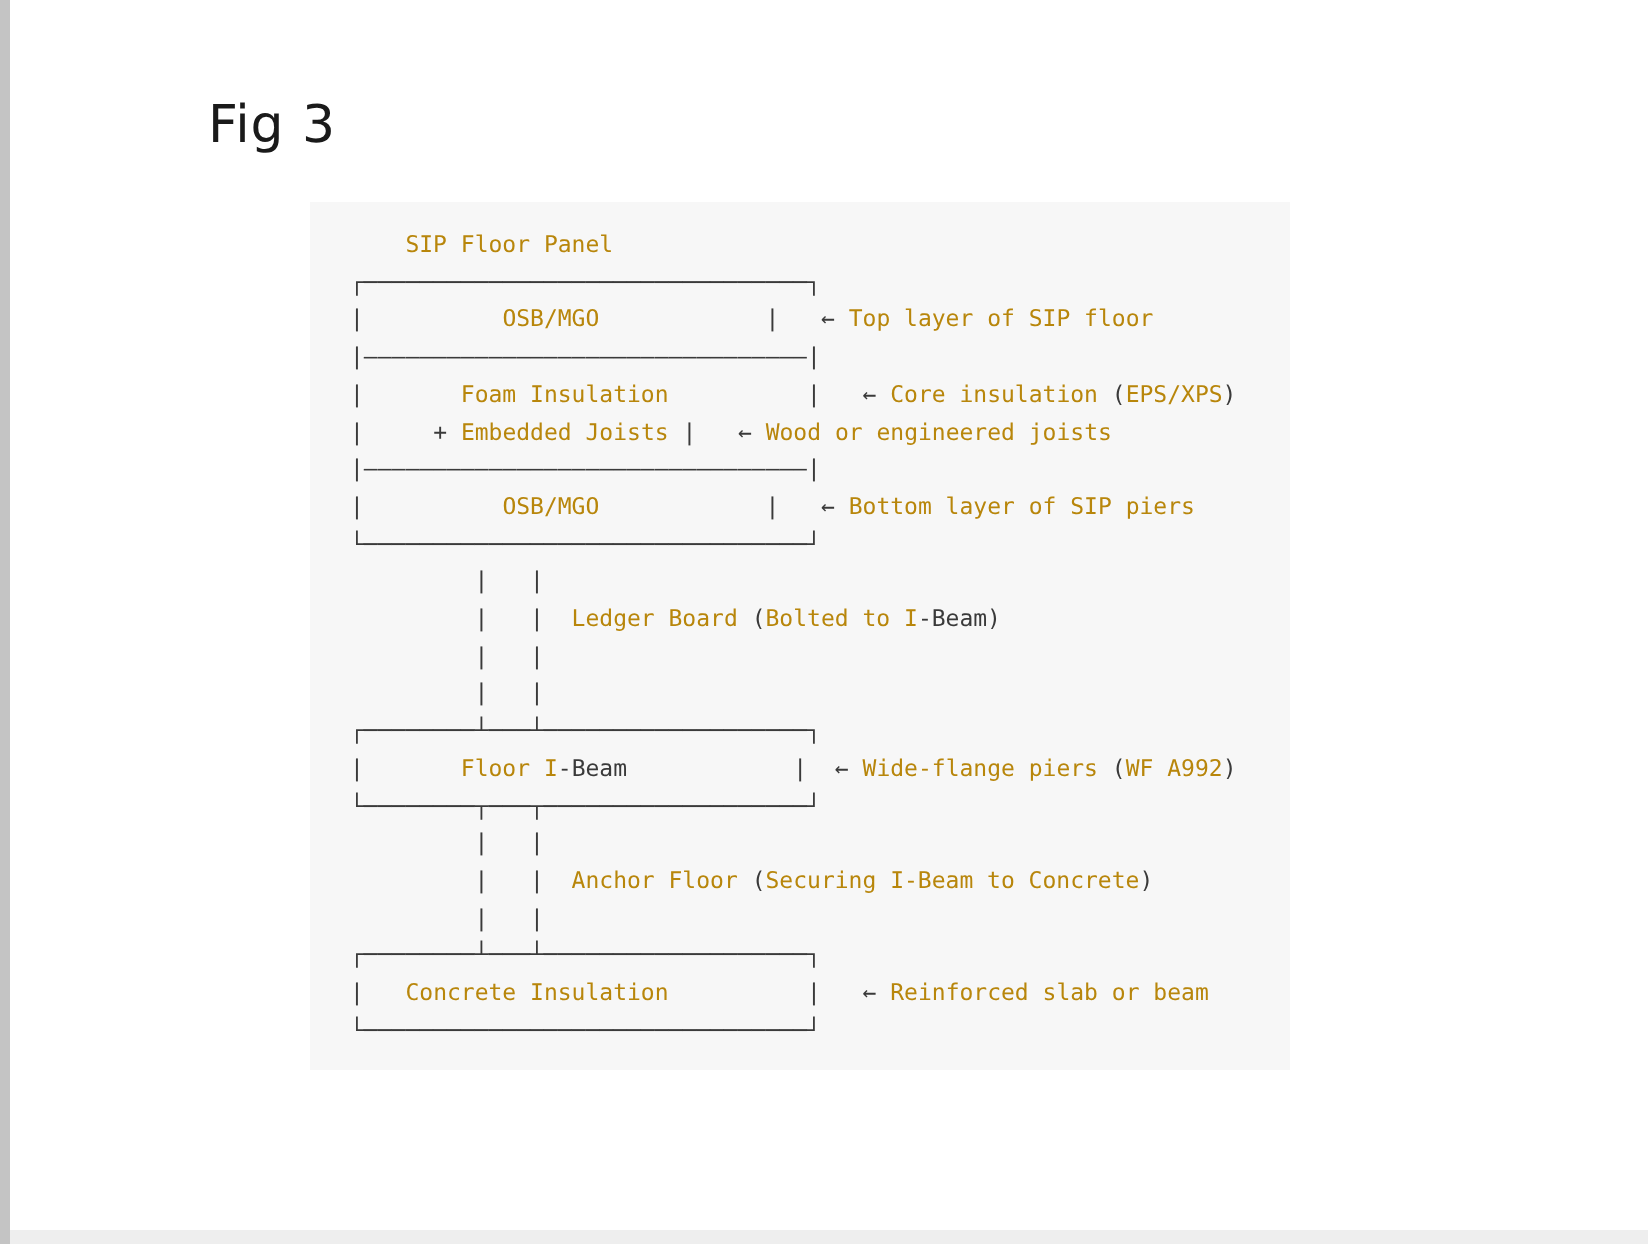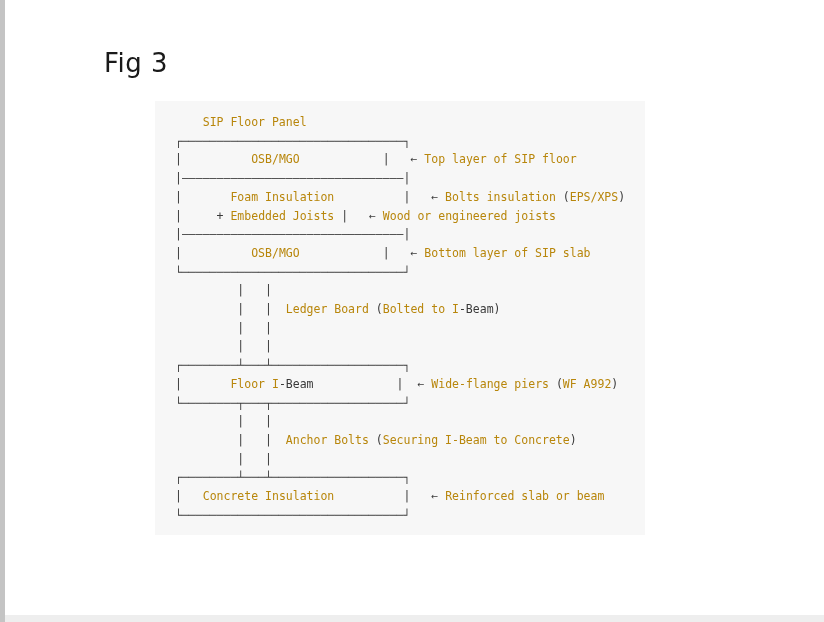--- a/index.html
+++ b/index.html
@@ -68,31 +68,31 @@
 <div class="gutter-left"></div>
 <div class="strip-bottom"></div>
 
 <div class="page-title">Fig 3</div>
 
 <div class="diagram-panel">
   <div class="ascii-art"><span>    <span class="g">SIP Floor Panel</span></span>
 <span class="rule">┌────────────────────────────────┐</span>
 <span><span class="d">|</span>          <span class="g">OSB/MGO</span>            <span class="d">|</span>   <span class="d">←</span> <span class="g">Top layer of SIP floor</span></span>
 <span class="rule">|————————————————————————————————|</span>
-<span><span class="d">|</span>       <span class="g">Foam Insulation</span>          <span class="d">|</span>   <span class="d">←</span> <span class="g">Bolts insulation </span><span class="d">(</span><span class="g">EPS/XPS</span><span class="d">)</span></span>
+<span><span class="d">|</span>       <span class="g">Foam Insulation</span>          <span class="d">|</span>   <span class="d">←</span> <span class="g">Core insulation </span><span class="d">(</span><span class="g">EPS/XPS</span><span class="d">)</span></span>
 <span><span class="d">|</span>     <span class="d">+</span> <span class="g">Embedded Joists</span> <span class="d">|</span>   <span class="d">←</span> <span class="g">Wood or engineered joists</span></span>
 <span class="rule">|————————————————————————————————|</span>
-<span><span class="d">|</span>          <span class="g">OSB/MGO</span>            <span class="d">|</span>   <span class="d">←</span> <span class="g">Bottom layer of SIP slab</span></span>
+<span><span class="d">|</span>          <span class="g">OSB/MGO</span>            <span class="d">|</span>   <span class="d">←</span> <span class="g">Bottom layer of SIP piers</span></span>
 <span class="rule">└────────────────────────────────┘</span>
 <span class="d">         |   |</span>
 <span><span class="d">         |   |</span>  <span class="g">Ledger Board </span><span class="d">(</span><span class="g">Bolted to </span><span class="g">I</span><span class="d">-Beam)</span></span>
 <span class="d">         |   |</span>
 <span class="d">         |   |</span>
 <span class="rule">┌────────┴───┴───────────────────┐</span>
 <span><span class="d">|</span>       <span class="g">Floor </span><span class="g">I</span><span class="d">-Beam</span>            <span class="d">|</span>  <span class="d">←</span> <span class="g">Wide-flange piers </span><span class="d">(</span><span class="g">WF A992</span><span class="d">)</span></span>
 <span class="rule">└────────┬───┬───────────────────┘</span>
 <span class="d">         |   |</span>
-<span><span class="d">         |   |</span>  <span class="g">Anchor Bolts </span><span class="d">(</span><span class="g">Securing </span><span class="g">I</span><span class="g">-Beam to Concrete</span><span class="d">)</span></span>
+<span><span class="d">         |   |</span>  <span class="g">Anchor Floor </span><span class="d">(</span><span class="g">Securing </span><span class="g">I</span><span class="g">-Beam to Concrete</span><span class="d">)</span></span>
 <span class="d">         |   |</span>
 <span class="rule">┌────────┴───┴───────────────────┐</span>
 <span><span class="d">|</span>   <span class="g">Concrete Insulation</span>          <span class="d">|</span>   <span class="d">←</span> <span class="g">Reinforced slab or beam</span></span>
 <span class="rule">└────────────────────────────────┘</span></div>
 </div>
 
 </body></html>

